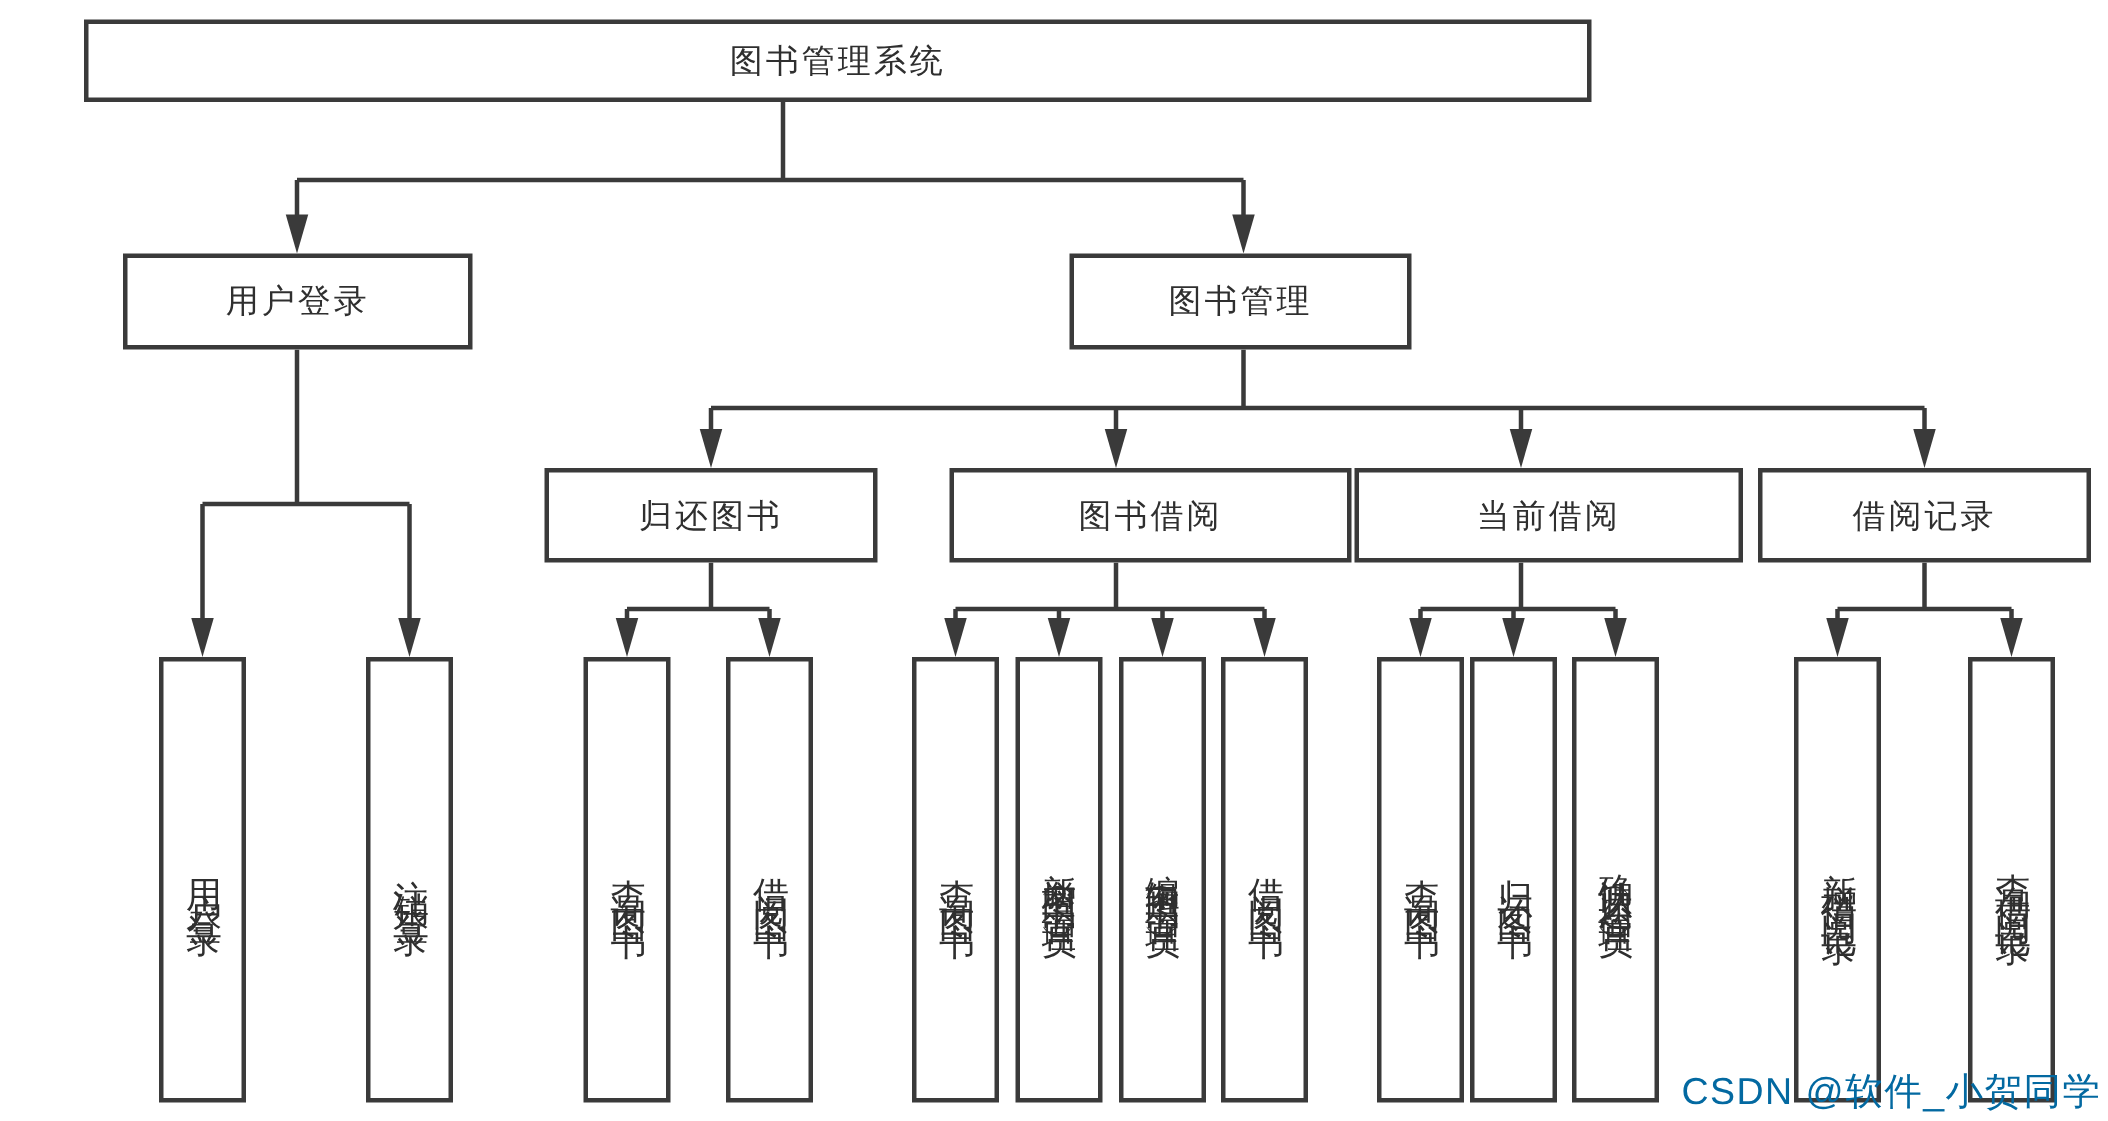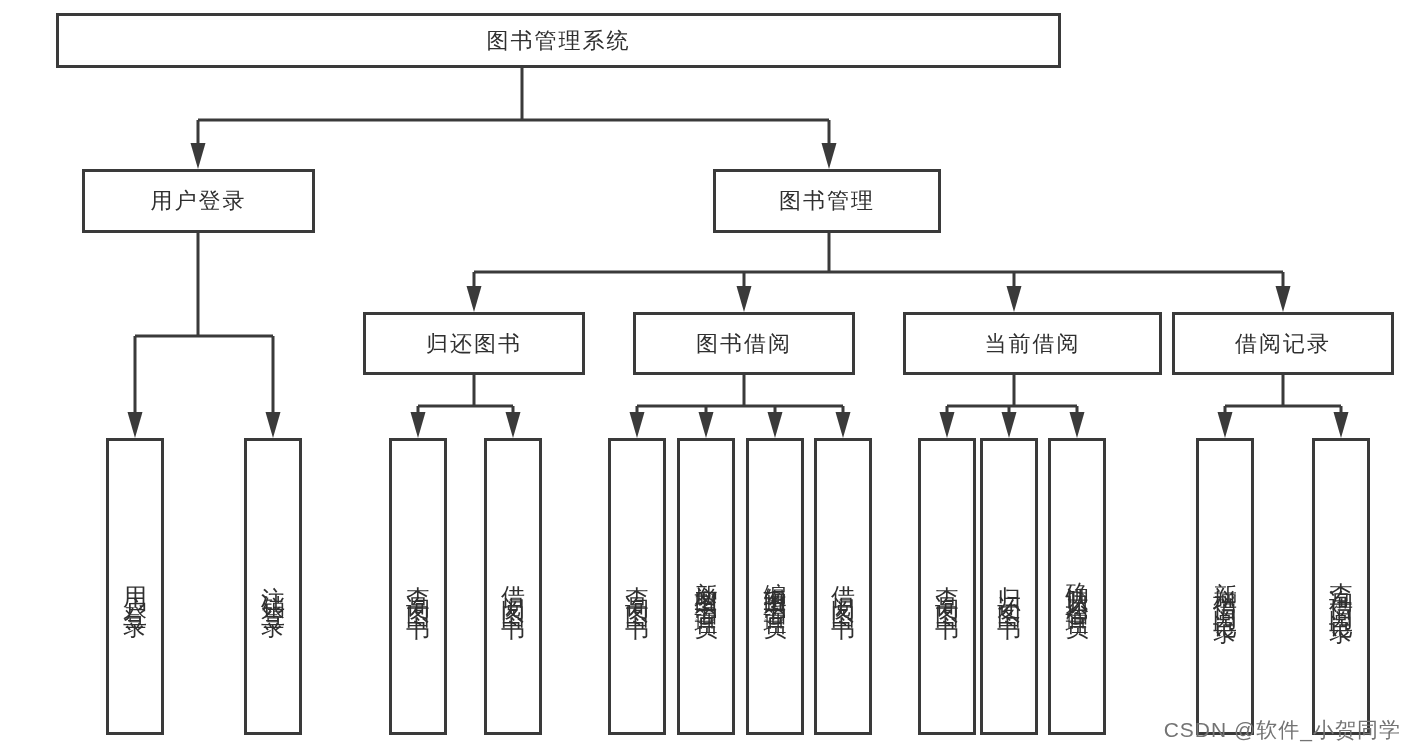--- a/index.html
+++ b/index.html
@@ -44,22 +44,22 @@
     line-height: 1;
     white-space: nowrap;
   }
   .sp10 { letter-spacing: 10px; }
   .sp8  { letter-spacing: 8px; }
   .sp5  { letter-spacing: 5px; font-size: 23px; }
   #watermark {
     position: absolute;
     right: 4px;
     bottom: 3px;
-    font-size: 21px;
-    color: #737373;
+    font-size: 25px;
+    color: #0369a1;
     letter-spacing: 1px;
     white-space: nowrap;
   }
 </style>
 </head>
 <body>
 
 <div id="canvas">
 
   <svg id="connectors" viewBox="0 0 1405 747" xmlns="http://www.w3.org/2000/svg">
@@ -102,21 +102,21 @@
   <div class="node" style="left:82px; top:169px; width:233px; height:64px;">
     <span class="hlabel">用户登录</span>
   </div>
   <div class="node" style="left:713px; top:169px; width:228px; height:64px;">
     <span class="hlabel">图书管理</span>
   </div>
 
   <div class="node" style="left:363px; top:312px; width:222px; height:63px;">
     <span class="hlabel">归还图书</span>
   </div>
-  <div class="node" style="left:633px; top:312px; width:222px; height:63px;">
+  <div class="node" style="left:633px; top:312px; width:268px; height:63px;">
     <span class="hlabel">图书借阅</span>
   </div>
   <div class="node" style="left:903px; top:312px; width:259px; height:63px;">
     <span class="hlabel">当前借阅</span>
   </div>
   <div class="node" style="left:1172px; top:312px; width:222px; height:63px;">
     <span class="hlabel">借阅记录</span>
   </div>
 
   <div class="node leaf" style="left:106px;">

